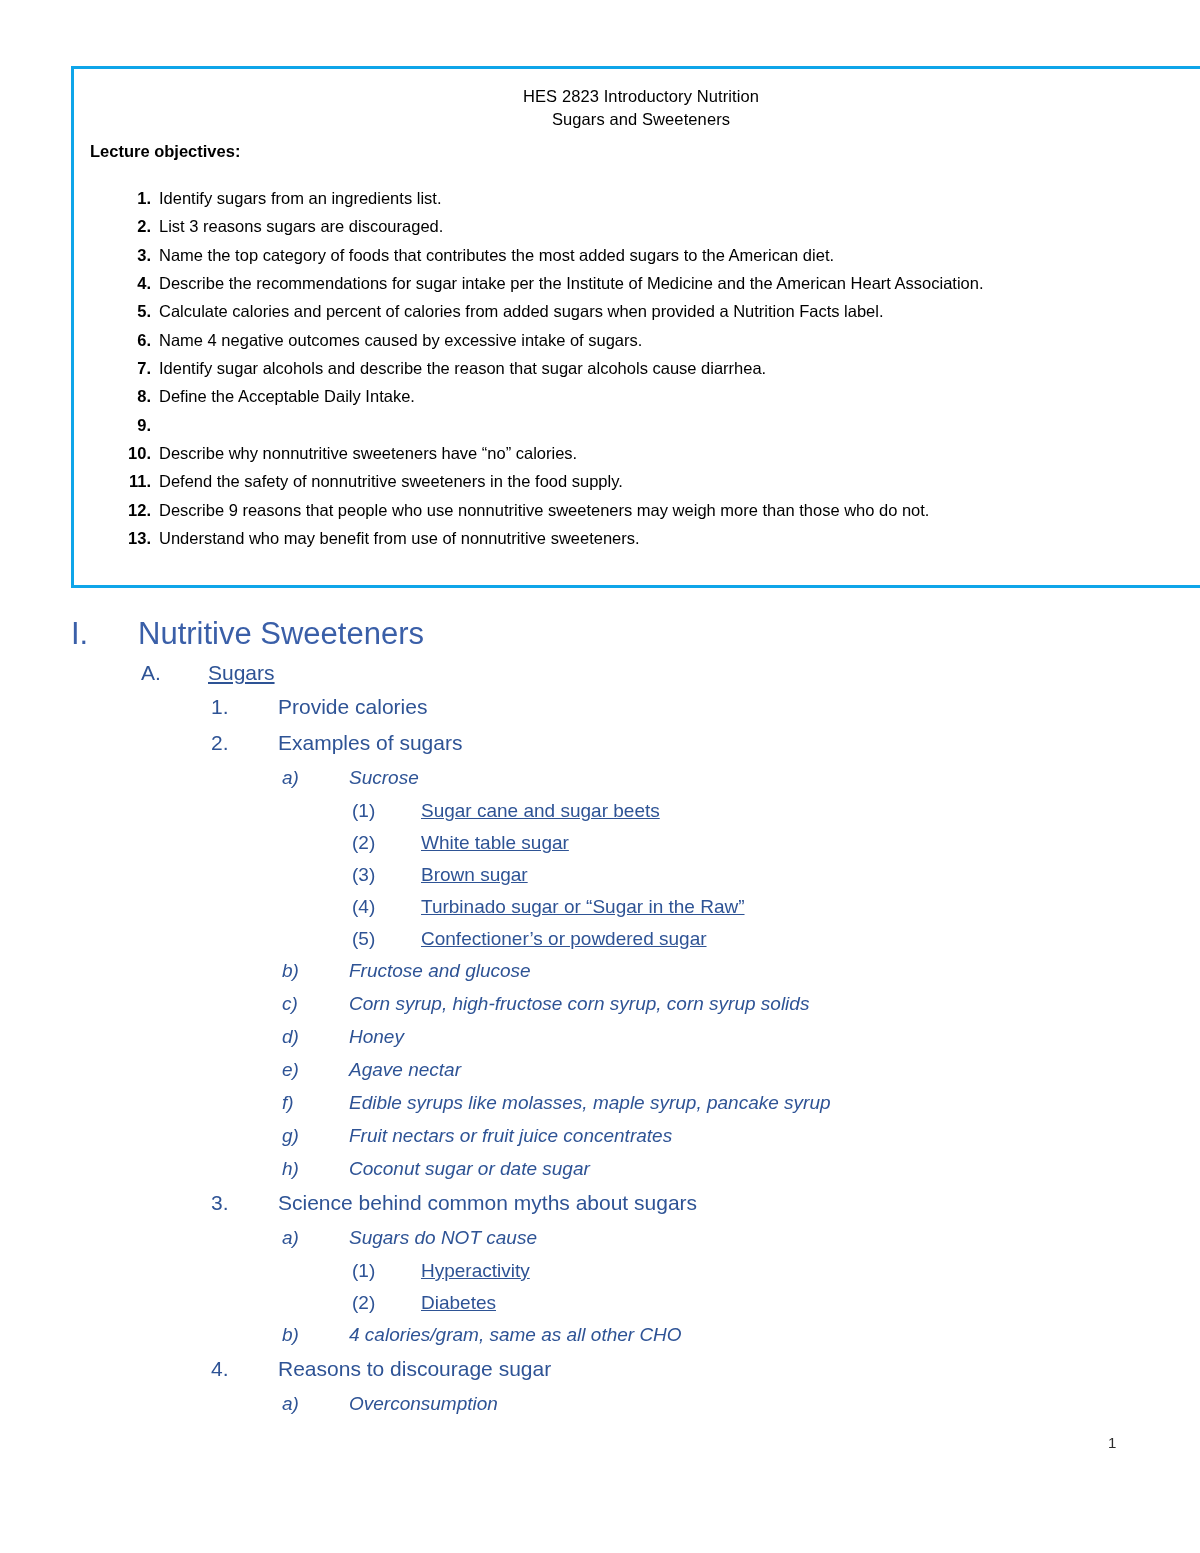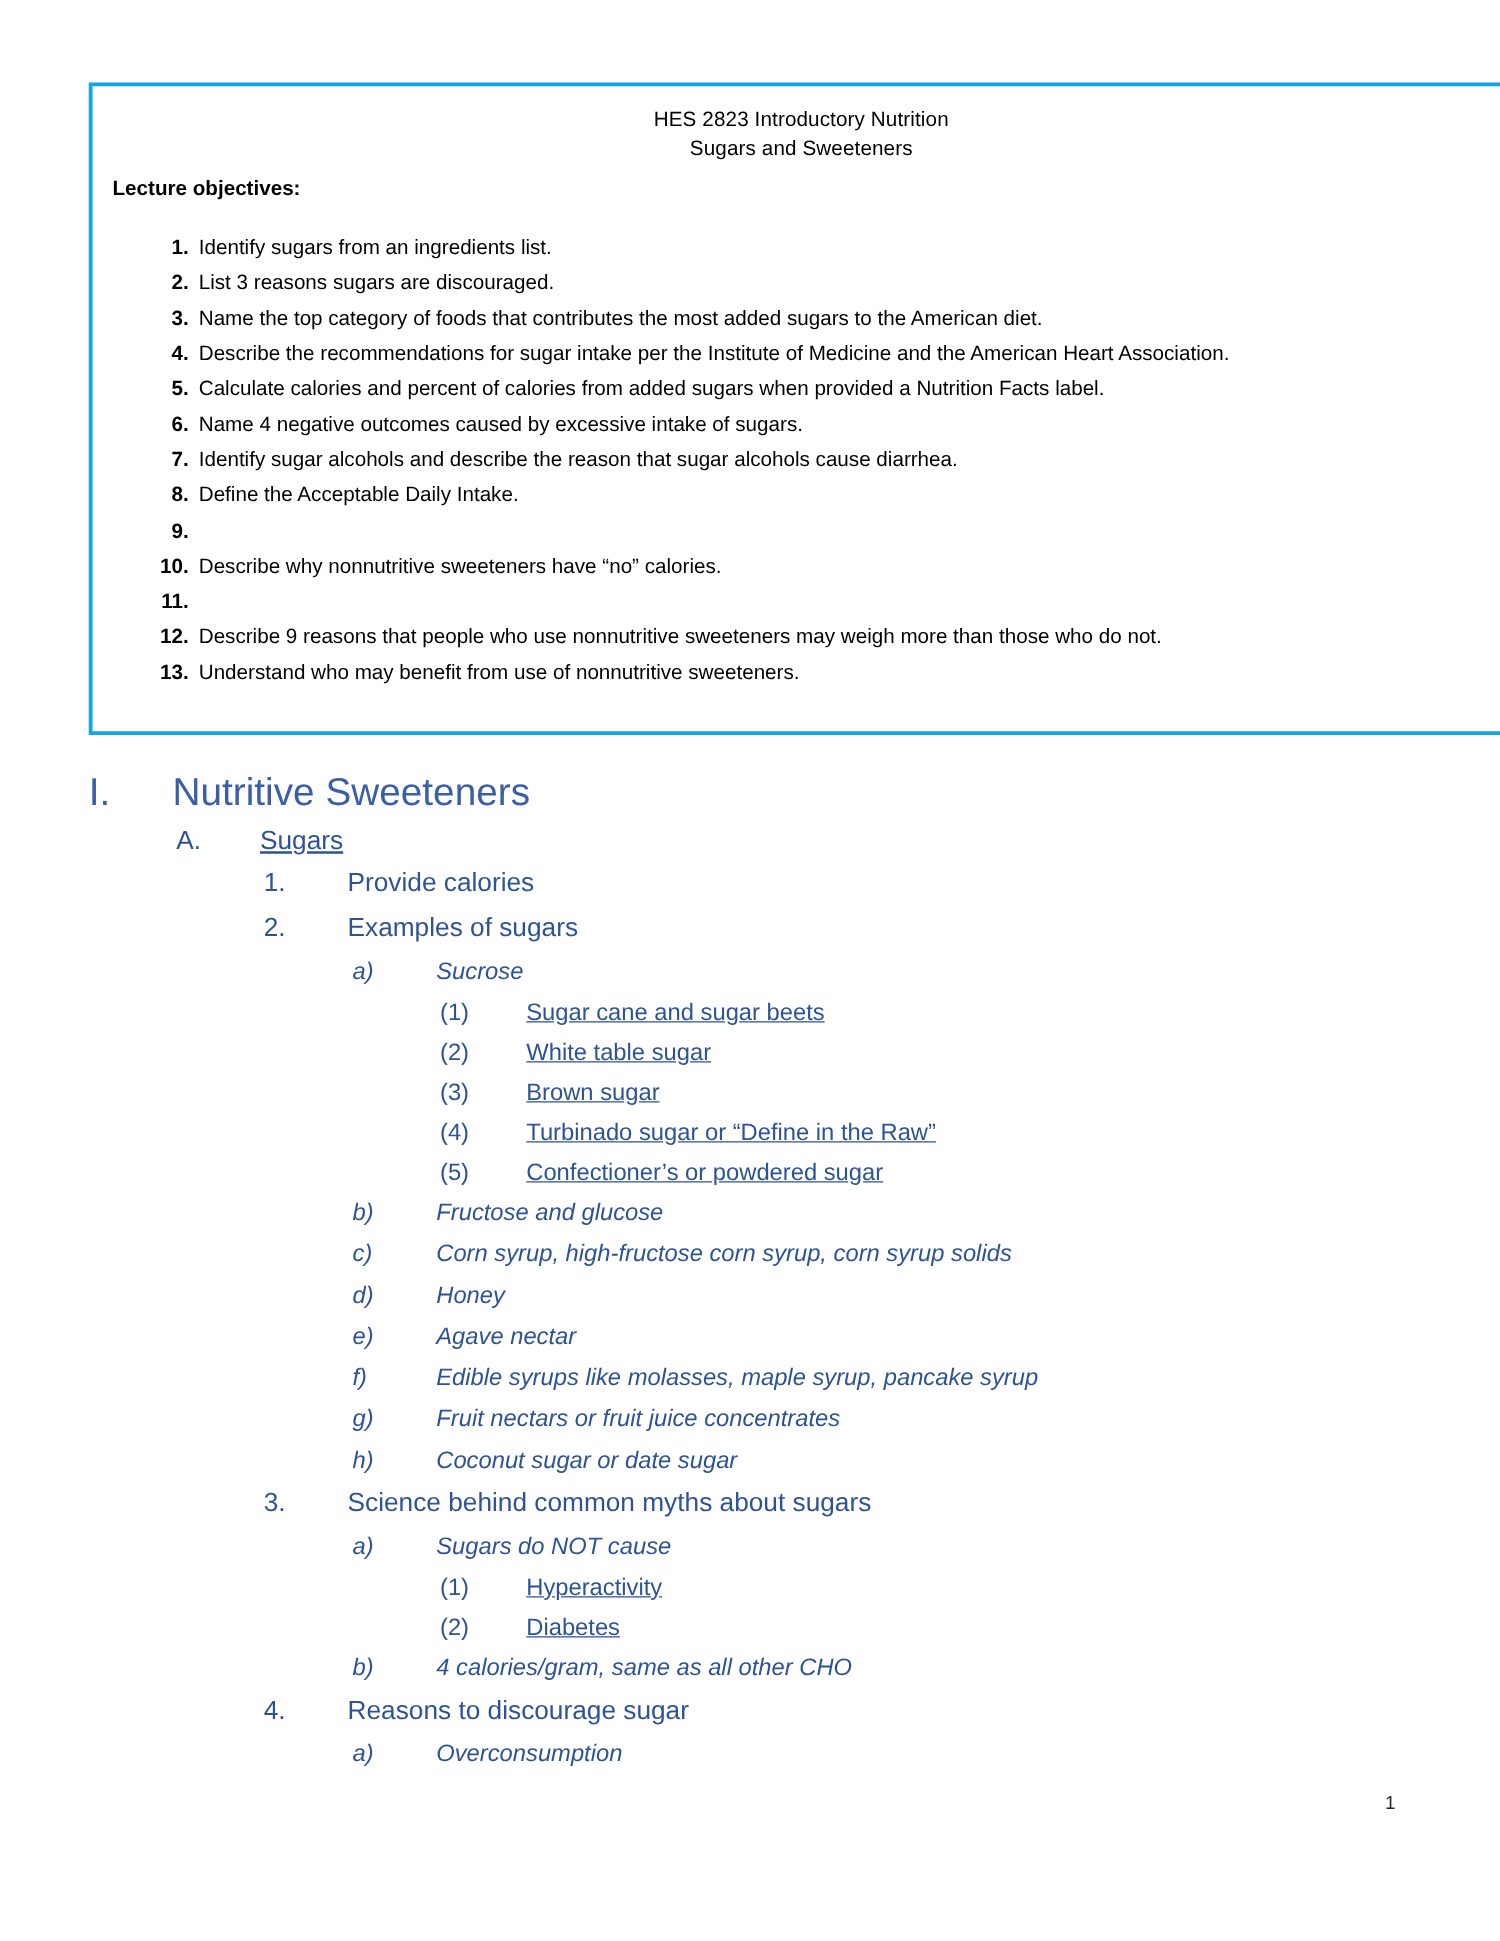--- a/index.html
+++ b/index.html
@@ -210,20 +210,21 @@
         </li>
         <li>
           <span class="num">9.</span>
         </li>
         <li>
           <span class="num">10.</span>
           <span class="txt">Describe why nonnutritive sweeteners have “no” calories.</span>
         </li>
         <li>
           <span class="num">11.</span>
+          <span class="txt">Defend the safety of nonnutritive sweeteners in the food supply.</span>
         </li>
         <li>
           <span class="num">12.</span>
           <span class="txt">Describe 9 reasons that people who use nonnutritive sweeteners may weigh more than those who do not.</span>
         </li>
         <li>
           <span class="num">13.</span>
           <span class="txt">Understand who may benefit from use of nonnutritive sweeteners.</span>
         </li>
       </ol>
@@ -231,21 +232,21 @@
 
   <div class="outline" id="outline-list">
       <div class="ol-row lvl1"><span class="marker">I.</span><span class="label">Nutritive Sweeteners</span></div>
       <div class="ol-row lvl2"><span class="marker">A.</span><span class="label">Sugars</span></div>
       <div class="ol-row lvl3"><span class="marker">1.</span><span class="label">Provide calories</span></div>
       <div class="ol-row lvl3"><span class="marker">2.</span><span class="label">Examples of sugars</span></div>
       <div class="ol-row lvl4"><span class="marker">a)</span><span class="label">Sucrose</span></div>
       <div class="ol-row lvl5"><span class="marker">(1)</span><span class="label">Sugar cane and sugar beets</span></div>
       <div class="ol-row lvl5"><span class="marker">(2)</span><span class="label">White table sugar</span></div>
       <div class="ol-row lvl5"><span class="marker">(3)</span><span class="label">Brown sugar</span></div>
-      <div class="ol-row lvl5"><span class="marker">(4)</span><span class="label">Turbinado sugar or “Define in the Raw”</span></div>
+      <div class="ol-row lvl5"><span class="marker">(4)</span><span class="label">Turbinado sugar or “Sugar in the Raw”</span></div>
       <div class="ol-row lvl5"><span class="marker">(5)</span><span class="label">Confectioner’s or powdered sugar</span></div>
       <div class="ol-row lvl4"><span class="marker">b)</span><span class="label">Fructose and glucose</span></div>
       <div class="ol-row lvl4"><span class="marker">c)</span><span class="label">Corn syrup, high-fructose corn syrup, corn syrup solids</span></div>
       <div class="ol-row lvl4"><span class="marker">d)</span><span class="label">Honey</span></div>
       <div class="ol-row lvl4"><span class="marker">e)</span><span class="label">Agave nectar</span></div>
       <div class="ol-row lvl4"><span class="marker">f)</span><span class="label">Edible syrups like molasses, maple syrup, pancake syrup</span></div>
       <div class="ol-row lvl4"><span class="marker">g)</span><span class="label">Fruit nectars or fruit juice concentrates</span></div>
       <div class="ol-row lvl4"><span class="marker">h)</span><span class="label">Coconut sugar or date sugar</span></div>
       <div class="ol-row lvl3"><span class="marker">3.</span><span class="label">Science behind common myths about sugars</span></div>
       <div class="ol-row lvl4"><span class="marker">a)</span><span class="label">Sugars do NOT cause</span></div>

